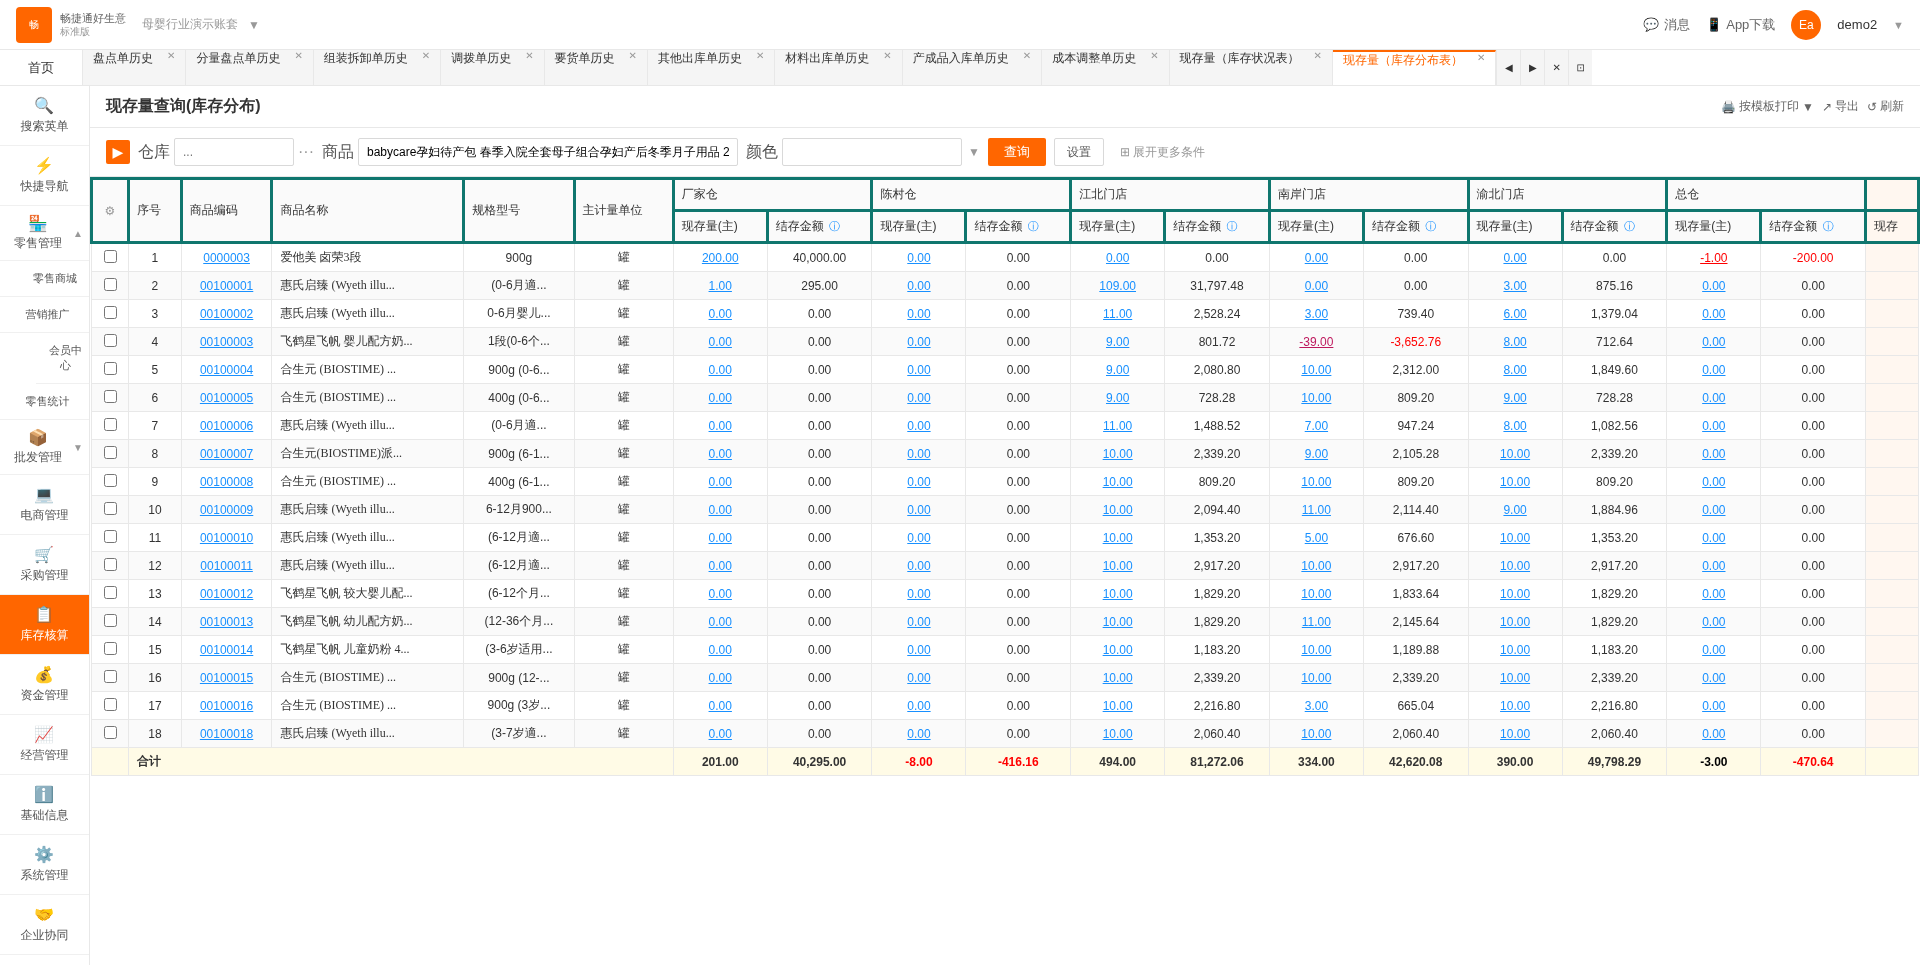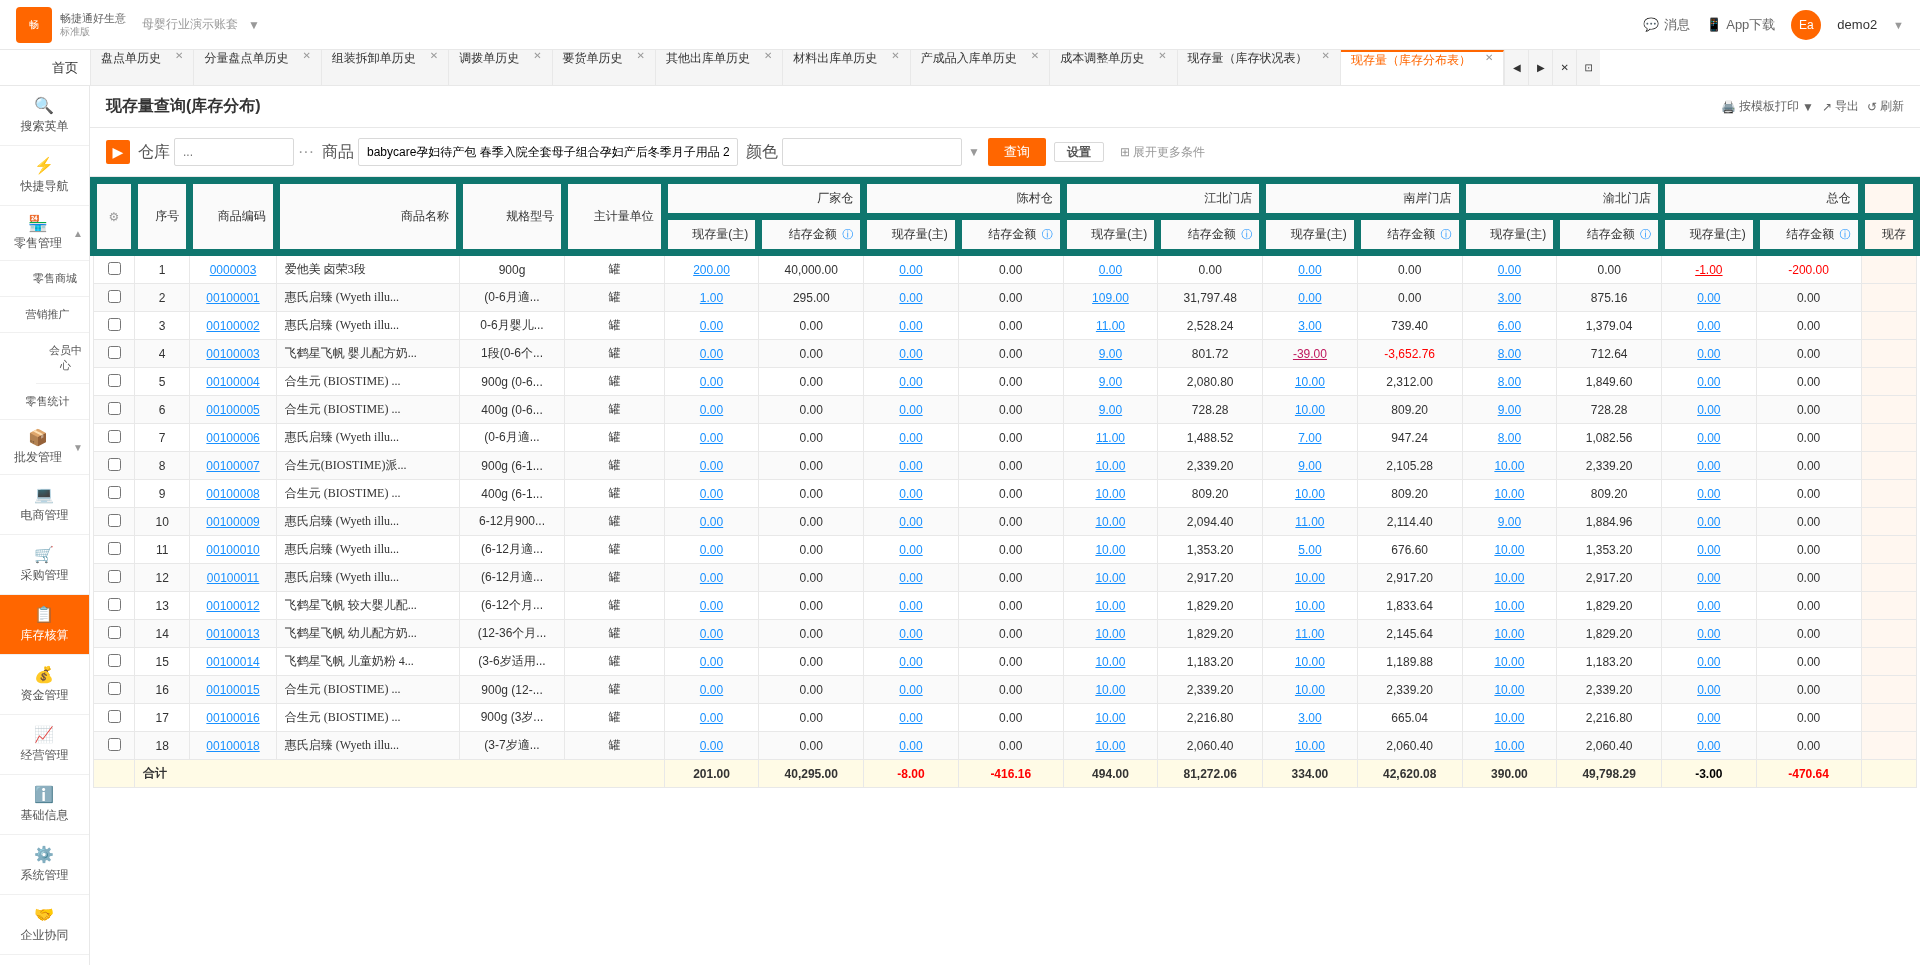--- a/index.html
+++ b/index.html
@@ -83,29 +83,28 @@
       background: #fff;
       color: #ff6600;
       border-top: 2px solid #ff6600;
     }
     .tab-item .close-x {
       font-size: 10px;
       color: #999;
       margin-left: 2px;
     }
     .tab-home {
-      padding: 0 12px;
+      padding: 0 28px;
       background: #fff;
       border-right: 1px solid #e8e8e8;
       height: 36px;
       display: flex;
       align-items: center;
       font-size: 13px;
       cursor: pointer;
-      margin-left: 40px;
     }
     .tab-nav-btn {
       width: 24px;
       height: 36px;
       display: flex;
       align-items: center;
       justify-content: center;
       cursor: pointer;
       background: #f5f5f5;
       border-left: 1px solid #e8e8e8;
@@ -239,29 +238,28 @@
       height: 28px;
       background: #ff6600;
       color: white;
       border: none;
       border-radius: 2px;
       padding: 0 16px;
       cursor: pointer;
       font-size: 13px;
     }
     .btn-white {
-      height: 20px;
+      height: 28px;
       background: #fff;
       color: #555;
       border: 1px solid #d9d9d9;
       border-radius: 2px;
       padding: 0 12px;
       cursor: pointer;
       font-size: 12px;
-      font-weight: bold;
     }
     .expand-more {
       color: #999;
       cursor: pointer;
       display: flex;
       align-items: center;
       gap: 3px;
       font-size: 12px;
       margin-left: 8px;
     }
@@ -273,23 +271,23 @@
       padding: 0;
       background: #fff;
     }
     table {
       border-collapse: collapse;
       width: 100%;
       min-width: 1600px;
     }
     thead tr th {
       background: #fafafa;
-      border: 7px solid #0f766e;
+      border: 3px solid #0f766e;
       padding: 6px 7px;
-      text-align: right;
+      text-align: left;
       font-weight: normal;
       font-size: 12px;
       white-space: nowrap;
       position: sticky;
       top: 0;
       z-index: 2;
     }
     thead tr:first-child th {
       background: #fafafa;
     }

